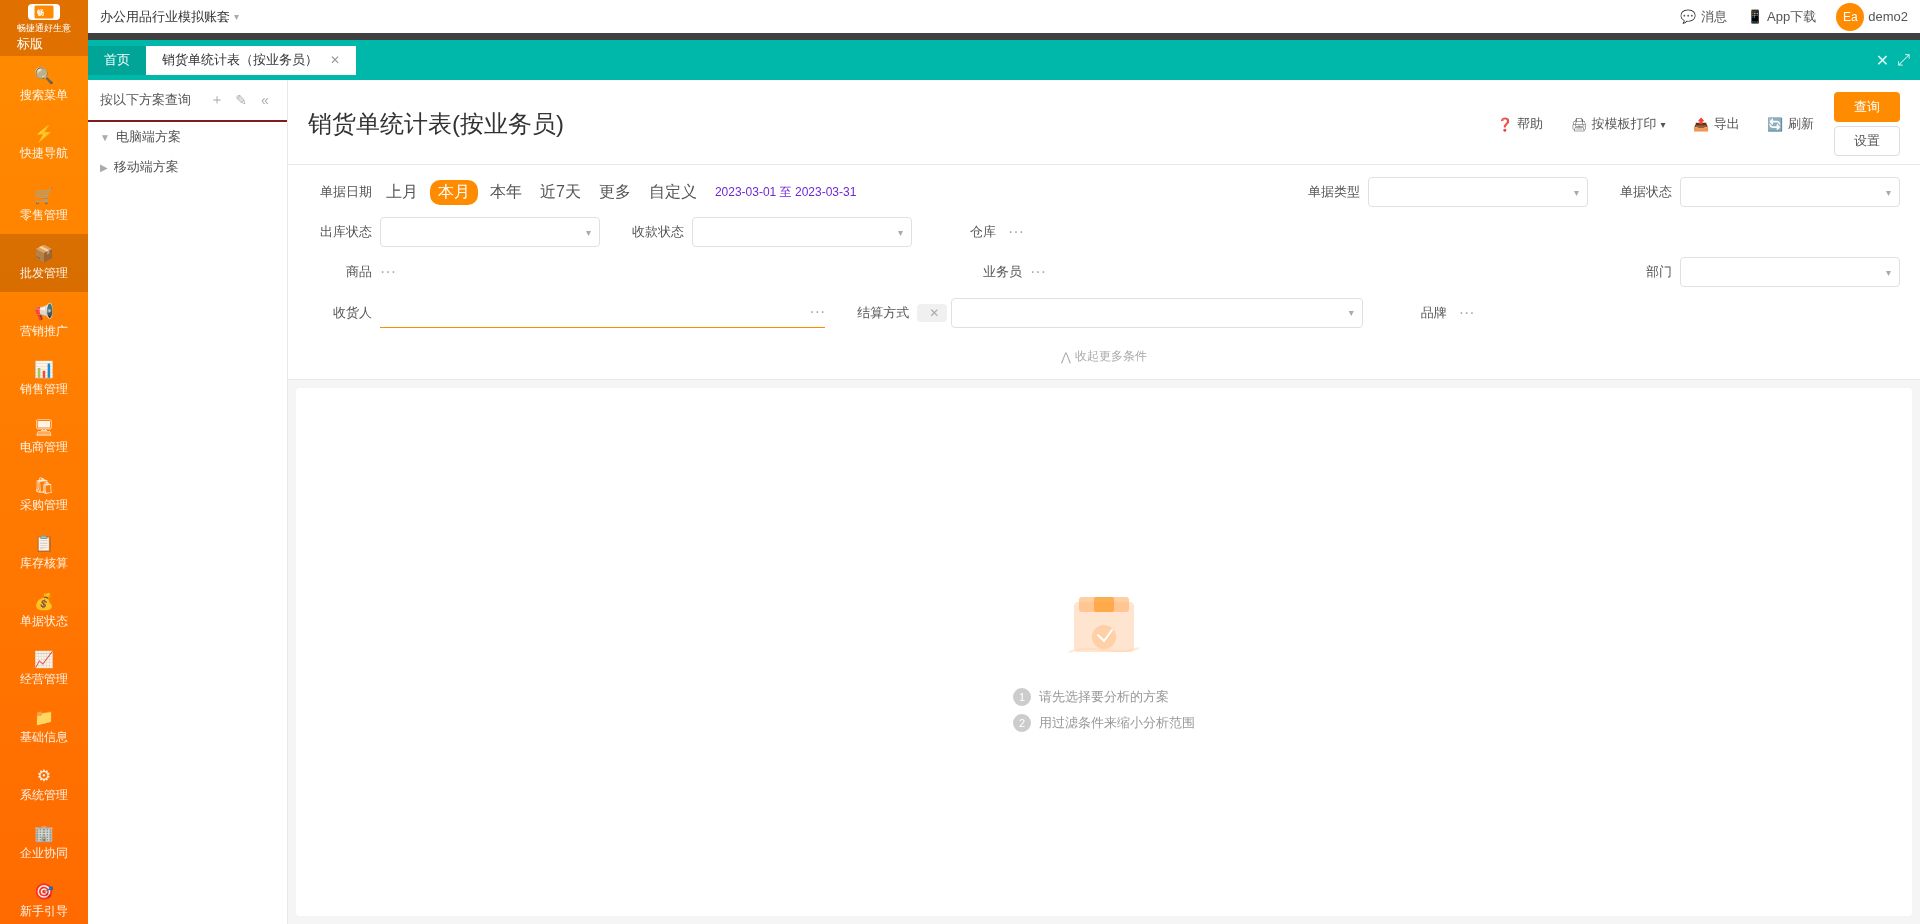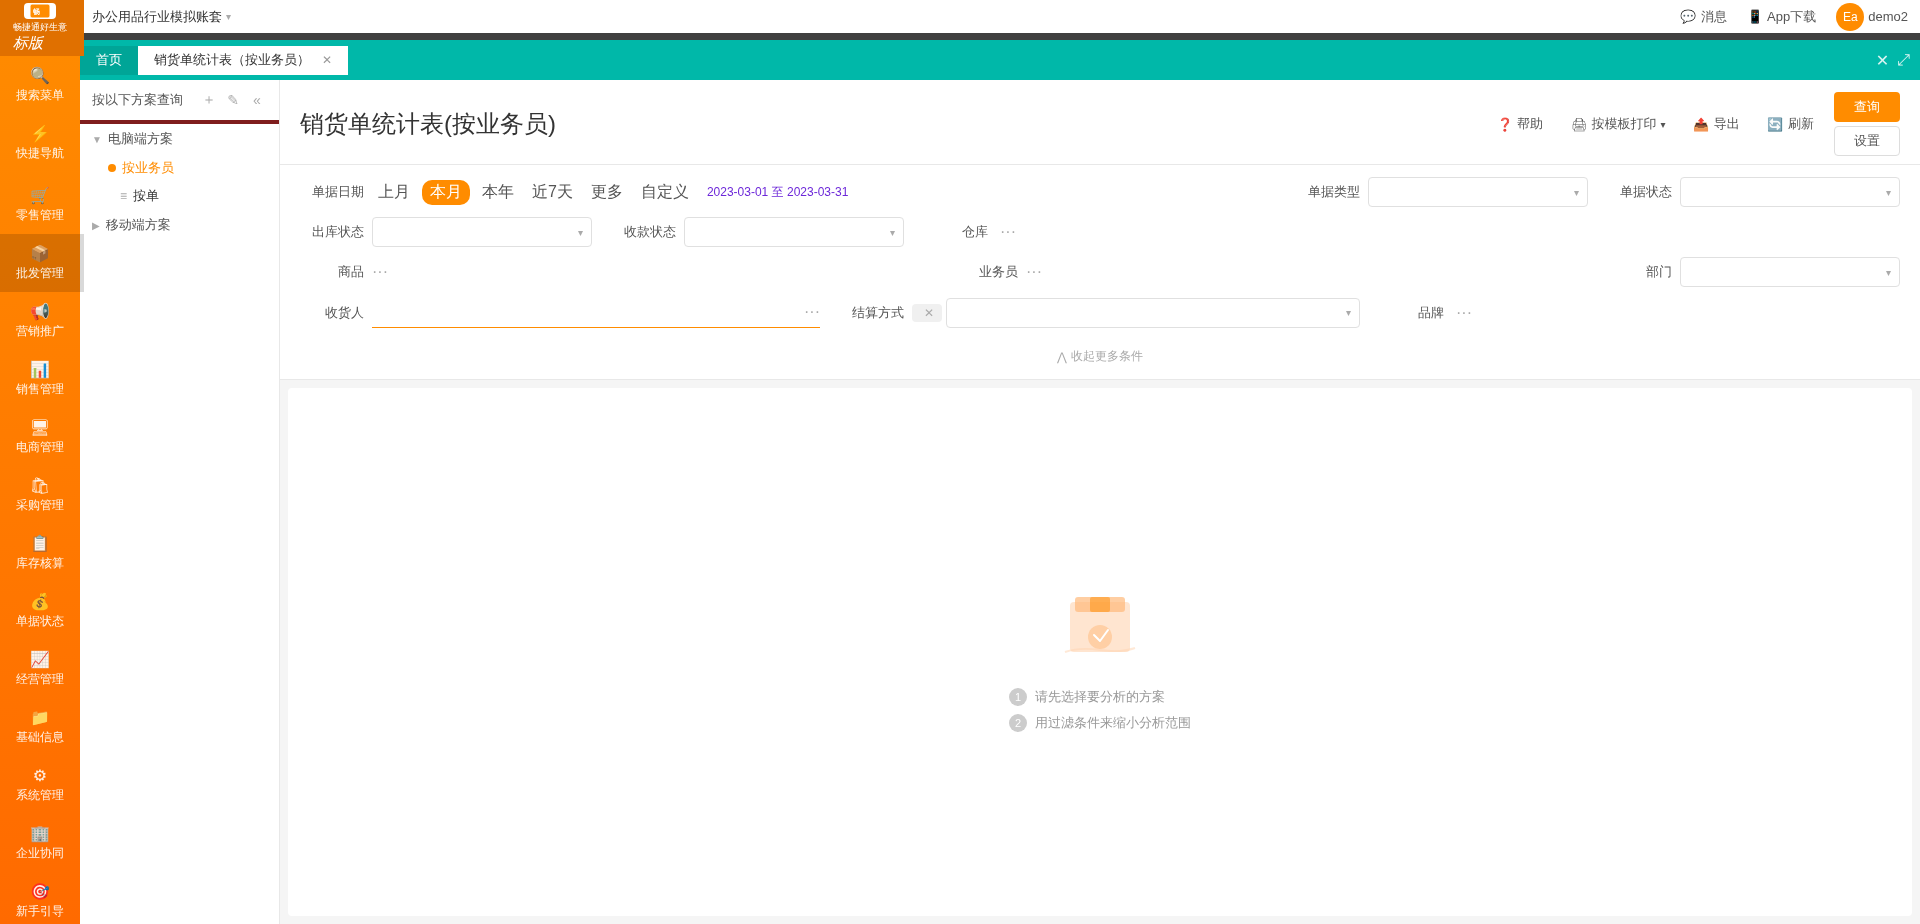--- a/index.html
+++ b/index.html
@@ -1,24 +1,24 @@
 <!DOCTYPE html>
 <html><head>
   <meta charset="utf-8">
   <style>
     * { box-sizing: border-box; margin: 0; padding: 0; font-family: 'Microsoft YaHei', Arial, sans-serif; }
     body { display: flex; height: 924px; overflow: hidden; background: #f5f5f5; font-size: 13px; }
 
     
     .sidebar {
-      width: 80px;
+      width: 88px;
       background: linear-gradient(180deg, #ff8c00 0%, #ff6a00 100%);
       display: flex;
       flex-direction: column;
-      align-items: center;
+      align-items: flex-end;
       padding-top: 0;
       flex-shrink: 0;
       z-index: 10;
     }
     .sidebar-logo {
       width: 88px;
       height: 56px;
       display: flex;
       flex-direction: column;
       align-items: center;
@@ -173,21 +173,21 @@
       background: #fff;
       border-right: 1px solid #e8e8e8;
       display: flex;
       flex-direction: column;
       flex-shrink: 0;
     }
     .left-panel-header {
       padding: 10px 12px;
       font-size: 13px;
       color: #555;
-      border-bottom: 4px solid #7f1d1d;
+      border-bottom: 2px solid #7f1d1d;
       display: flex;
       align-items: center;
       gap: 6px;
     }
     .left-panel-header span { flex: 1; }
     .left-panel-actions {
       display: flex;
       align-items: center;
       gap: 4px;
     }
@@ -444,21 +444,21 @@
 <div class="sidebar">
   <div class="sidebar-logo">
     <div class="sidebar-logo-icon">
       <svg viewBox="0 0 22 16" fill="none">
         <rect x="1" y="1" width="20" height="14" rx="2" fill="#ff8c00" stroke="#fff" stroke-width="1"></rect>
         <text x="4" y="11" fill="#fff" font-size="7" font-weight="bold">畅</text>
       </svg>
     </div>
     <div class="sidebar-logo-text">
       <div style="font-size:9px;">畅捷通好生意</div>
-      <div style="font-size:15px;font-style:italic;">标版</div>
+      <div style="font-size:13px;">标版</div>
     </div>
   </div>
 
   <div class="sidebar-menu-item">
     <span class="icon">🔍</span>
     <span>搜索菜单</span>
   </div>
   <div class="sidebar-menu-item">
     <span class="icon">⚡</span>
     <span>快捷导航</span>
@@ -569,30 +569,20 @@
         <div class="left-panel-actions">
           <div class="lp-action-btn">＋</div>
           <div class="lp-action-btn">✎</div>
           <div class="lp-action-btn">«</div>
         </div>
       </div>
 
       <div class="tree-item group">
         <span class="tree-icon">▼</span>
         <span>电脑端方案</span>
-      </div>
-      <div class="tree-child">
-        <div class="tree-child-item active">
-          <span class="active-dot"></span>
-          <span>按业务员</span>
-        </div>
-        <div class="tree-child-item" style="padding-left:12px;display:flex;align-items:center;gap:6px;">
-          <span style="font-size:12px;color:#aaa;">≡</span>
-          <span>按单</span>
-        </div>
       </div>
 
       <div class="tree-item group">
         <span class="tree-icon">▶</span>
         <span>移动端方案</span>
       </div>
     </div>
 
     <div class="right-panel">
 

